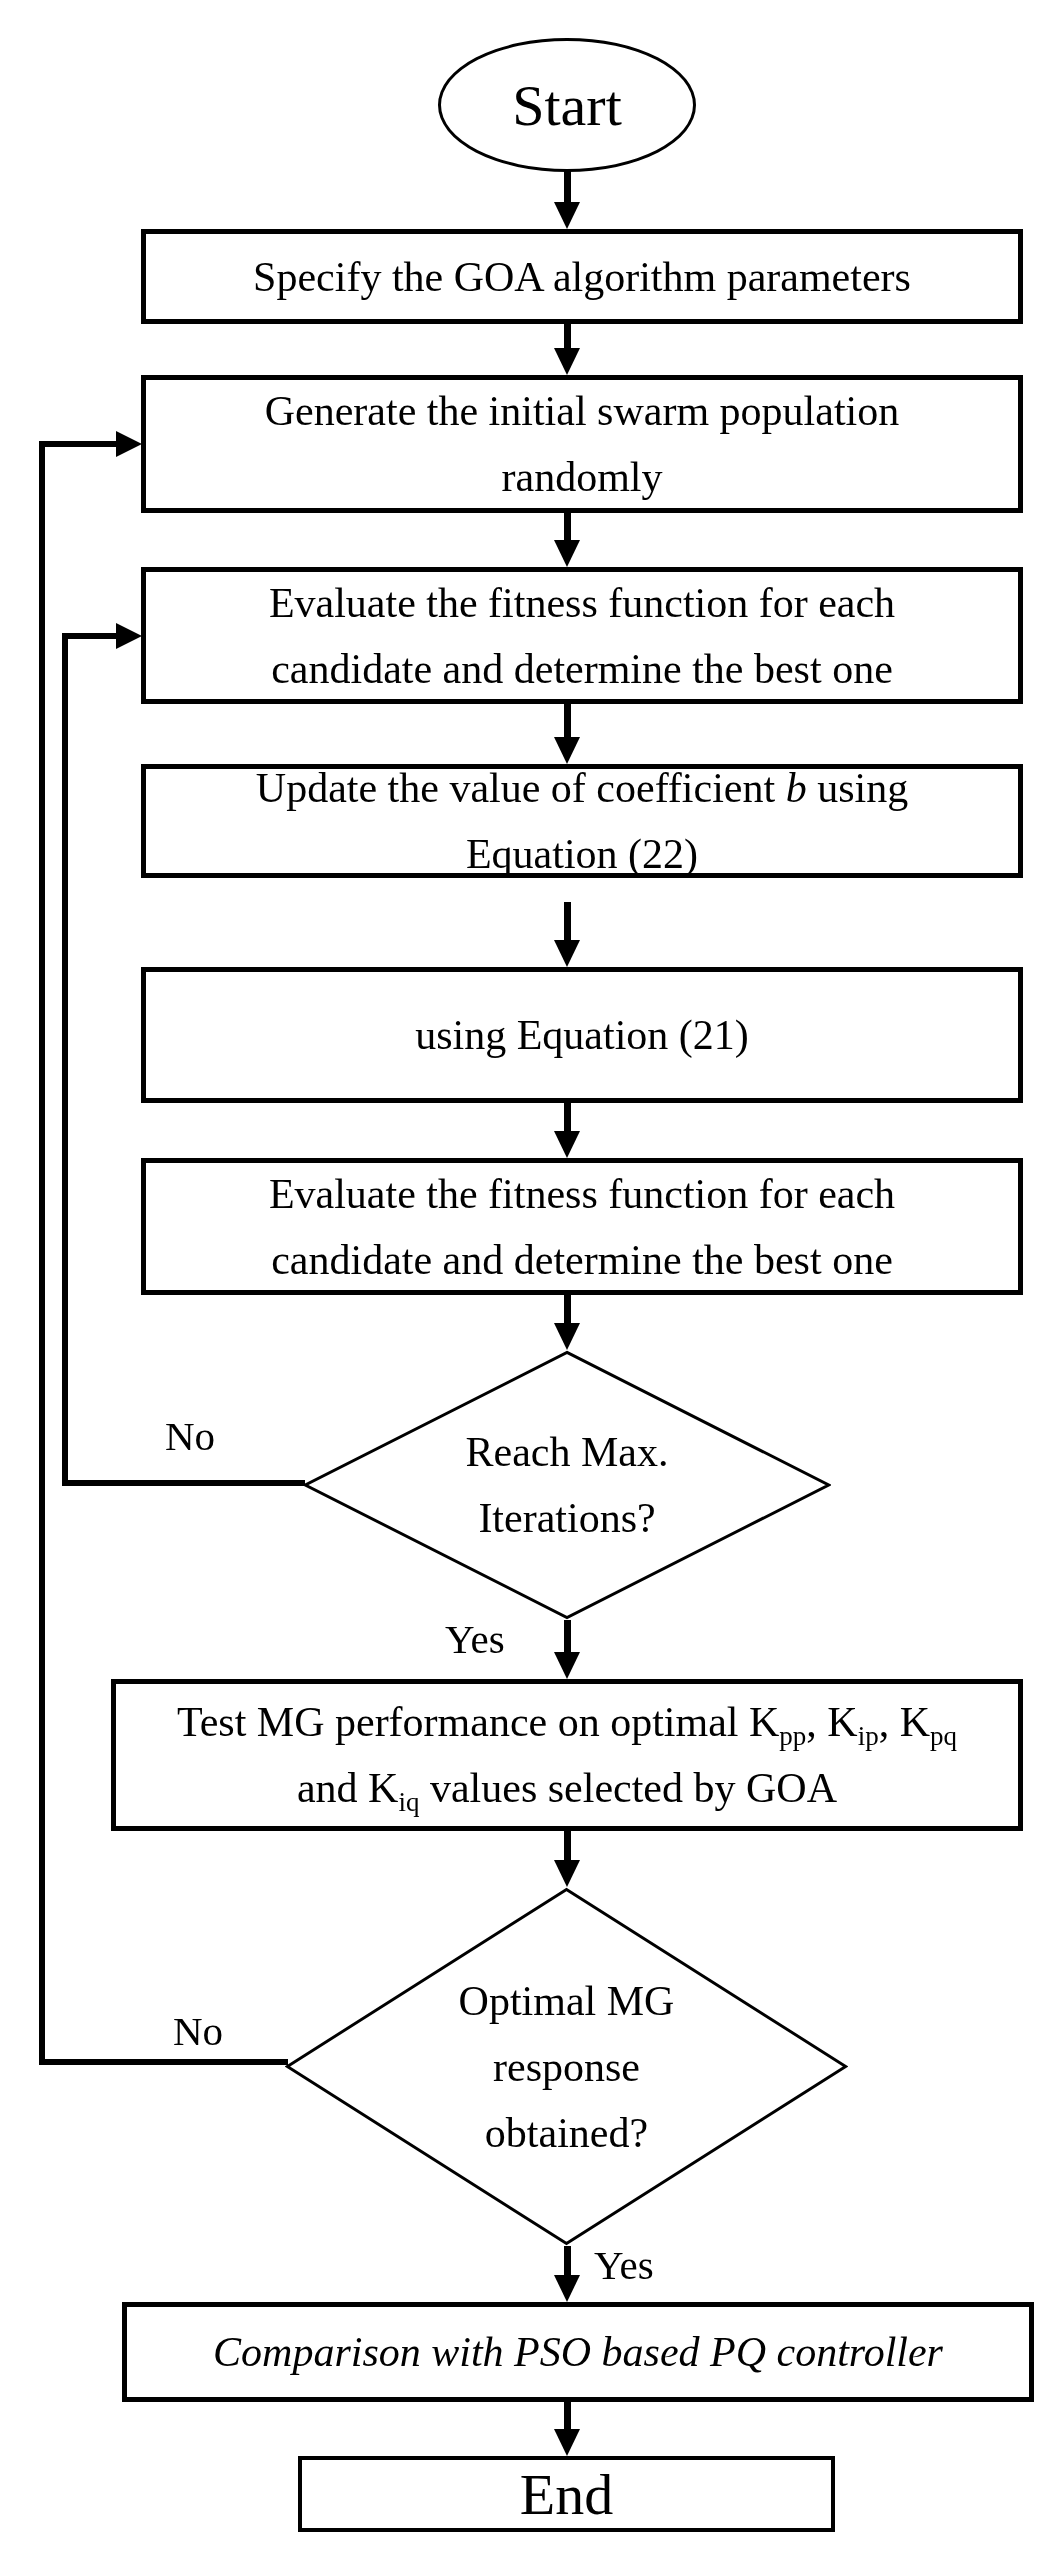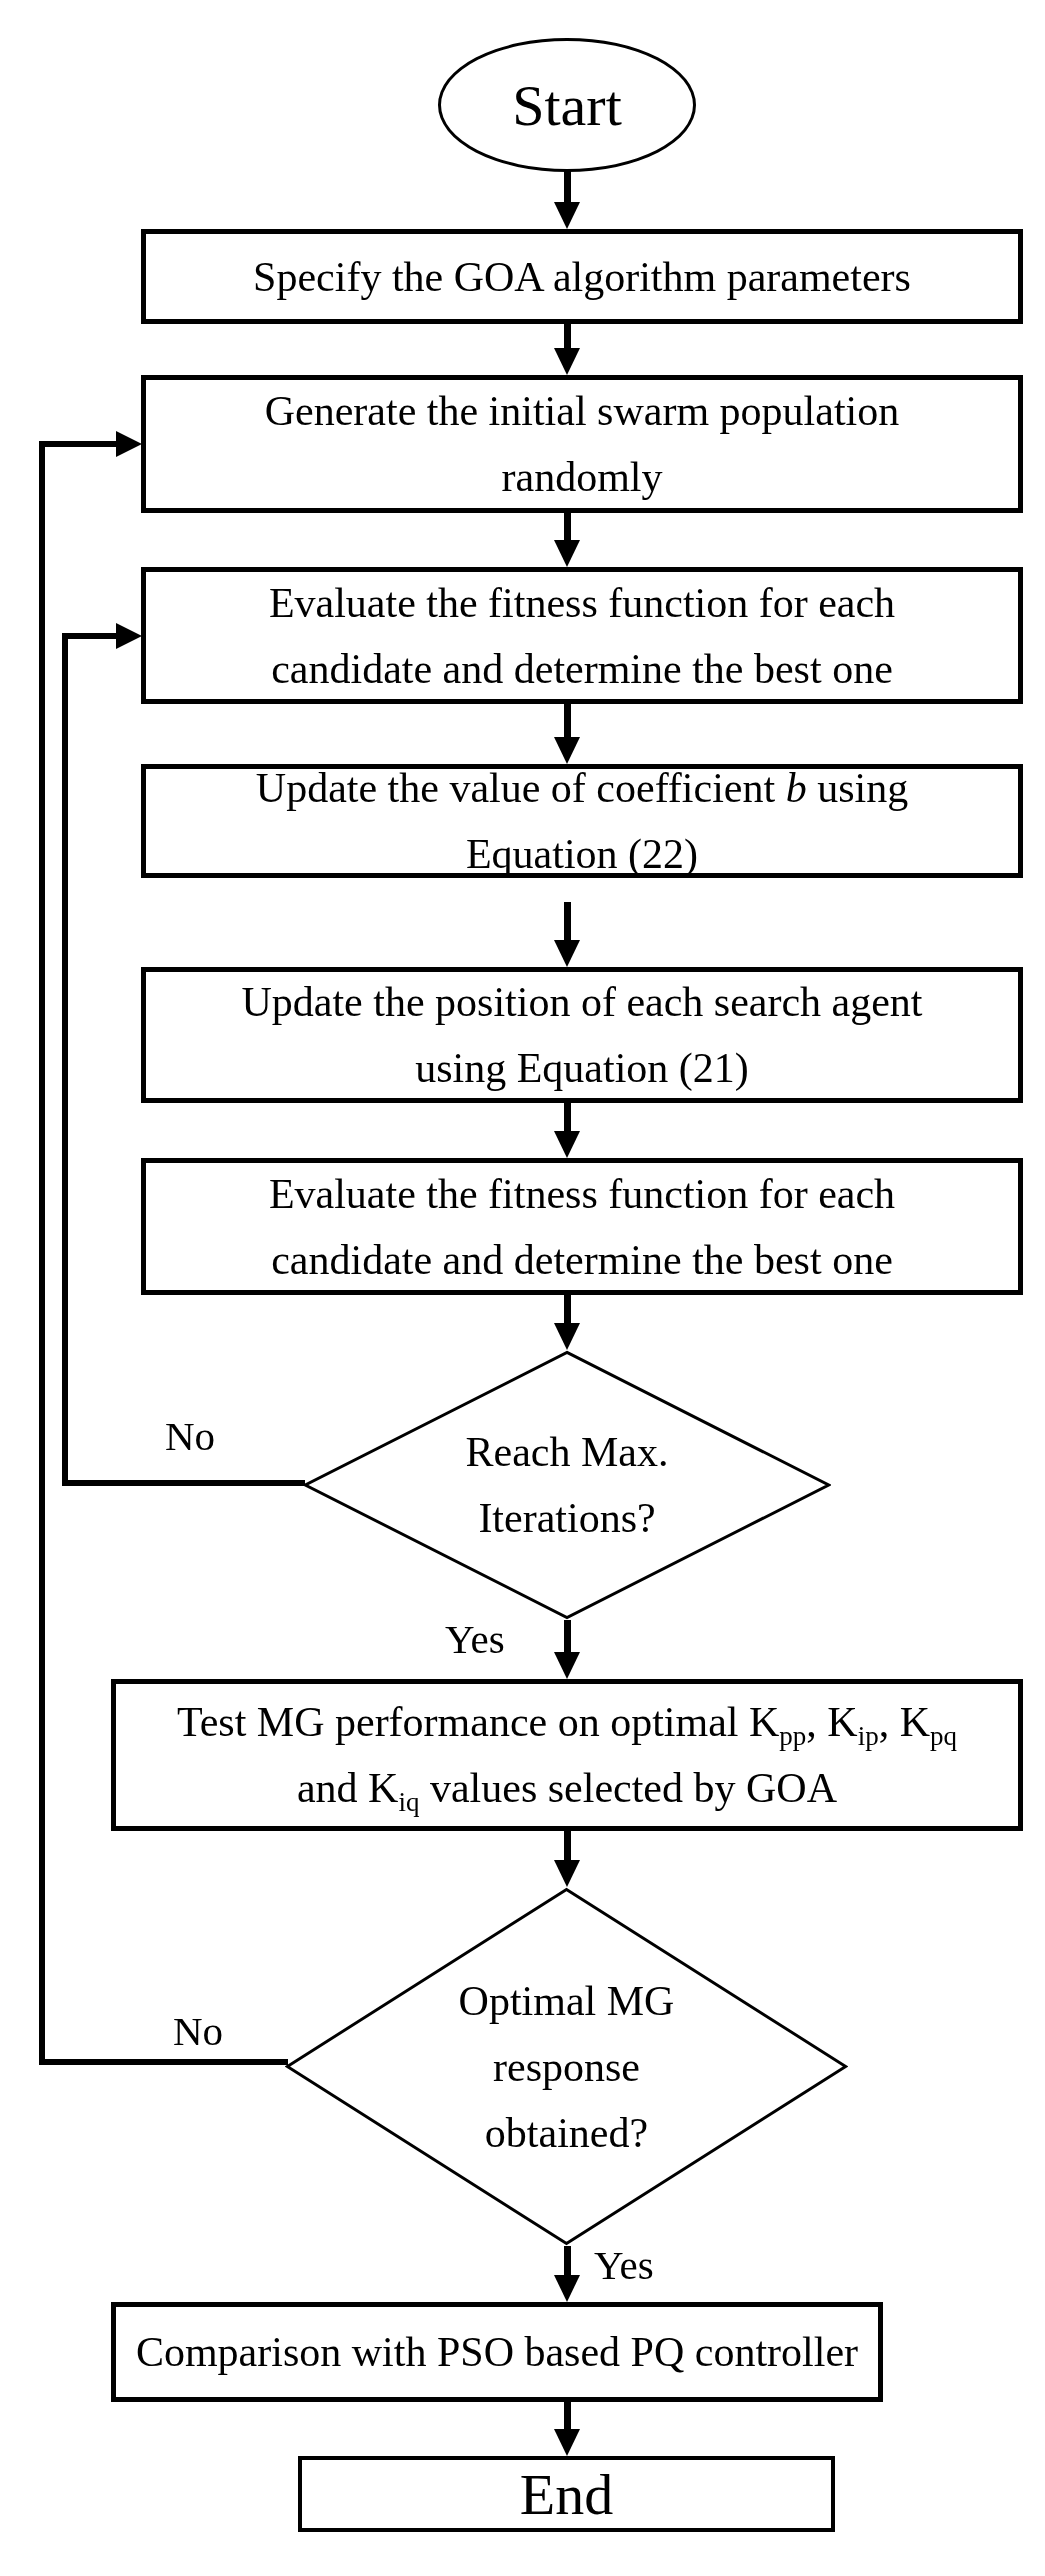--- a/index.html
+++ b/index.html
@@ -56,21 +56,21 @@
   #n-start    { left:438px; top:38px;  width:258px;  height:134px; }
   #n-specify  { left:141px; top:229px; width:882px; height:95px; }
   #n-generate { left:141px; top:375px; width:882px; height:138px; }
   #n-eval1    { left:141px; top:567px; width:882px; height:137px; }
   #n-updateb  { left:141px; top:764px; width:882px; height:114px; }
   #n-updatepos{ left:141px; top:967px; width:882px; height:136px; }
   #n-eval2    { left:141px; top:1158px; width:882px; height:137px; }
   #d1, #d1t   { left:303px; top:1350px; width:528px;  height:270px; }
   #n-testmg   { left:111px; top:1679px; width:912px; height:152px; }
   #d2, #d2t   { left:285px; top:1887px; width:563px;  height:359px; }
-  #n-compare  { left:111px; top:2302px; width:772px; height:100px; }
+  #n-compare  { left:122px; top:2302px; width:912px; height:100px;font-style:italic; }
   #n-end      { left:298px; top:2456px; width:537px;  height:76px; }
 
   #a1s { left:564px; top:169px;  height:35px; }  #a1h { left:554px; top:202px; }
   #a2s { left:564px; top:324px;  height:27px; }  #a2h { left:554px; top:348px; }
   #a3s { left:564px; top:513px;  height:29px; }  #a3h { left:554px; top:540px; }
   #a4s { left:564px; top:704px; height:36px; }  #a4h { left:554px; top:737px; }
   #a5s { left:564px; top:902px; height:40px; }  #a5h { left:554px; top:940px; }
   #a6s { left:564px; top:1103px; height:31px; }  #a6h { left:554px; top:1131px; }
   #a7s { left:564px; top:1295px; height:30.5px; }  #a7h { left:554px; top:1323px; }
   #a8s { left:564px; top:1620px; height:34px; }  #a8h { left:554px; top:1652px; }
@@ -131,21 +131,20 @@
 
   <div class="node box" id="n-updateb">
     <div class="t"><span>Update the value of coefficient </span><i>b</i><span> using</span></div>
     <div class="t">Equation (22)</div>
   </div>
 
   <div class="vline" id="a5s"></div>
   <div class="head-down" id="a5h"></div>
 
   <div class="node box" id="n-updatepos">
-    <div class="t">Update the position of each search agent</div>
     <div class="t">using Equation (21)</div>
   </div>
 
   <div class="vline" id="a6s"></div>
   <div class="head-down" id="a6h"></div>
 
   <div class="node box" id="n-eval2">
     <div class="t">Evaluate the fitness function for each</div>
     <div class="t">candidate and determine the best one</div>
   </div>

